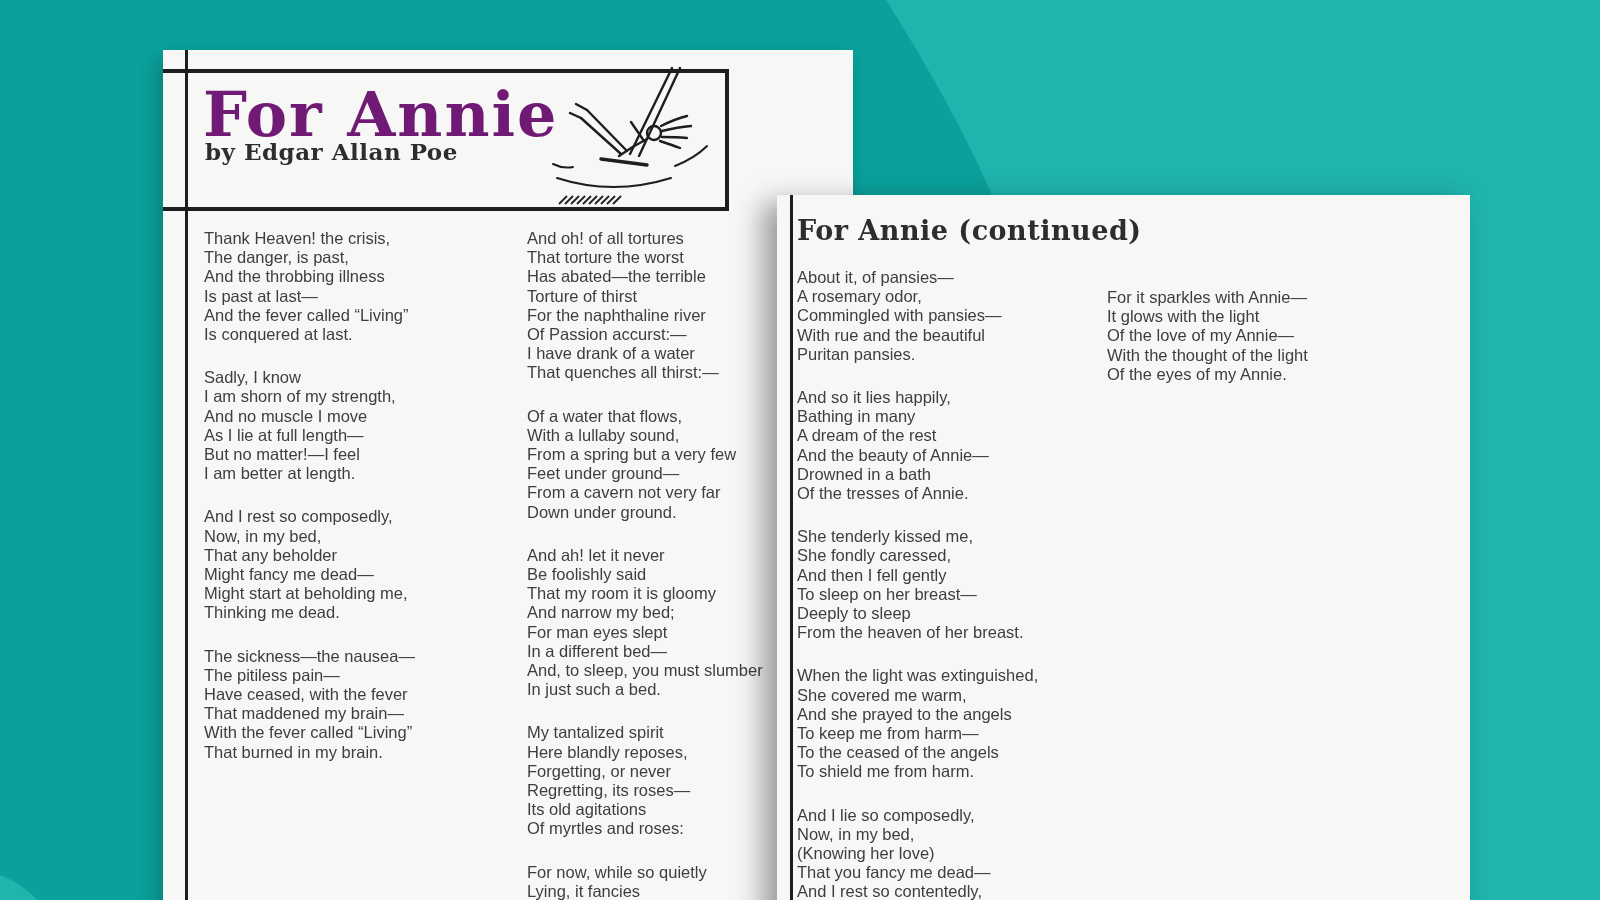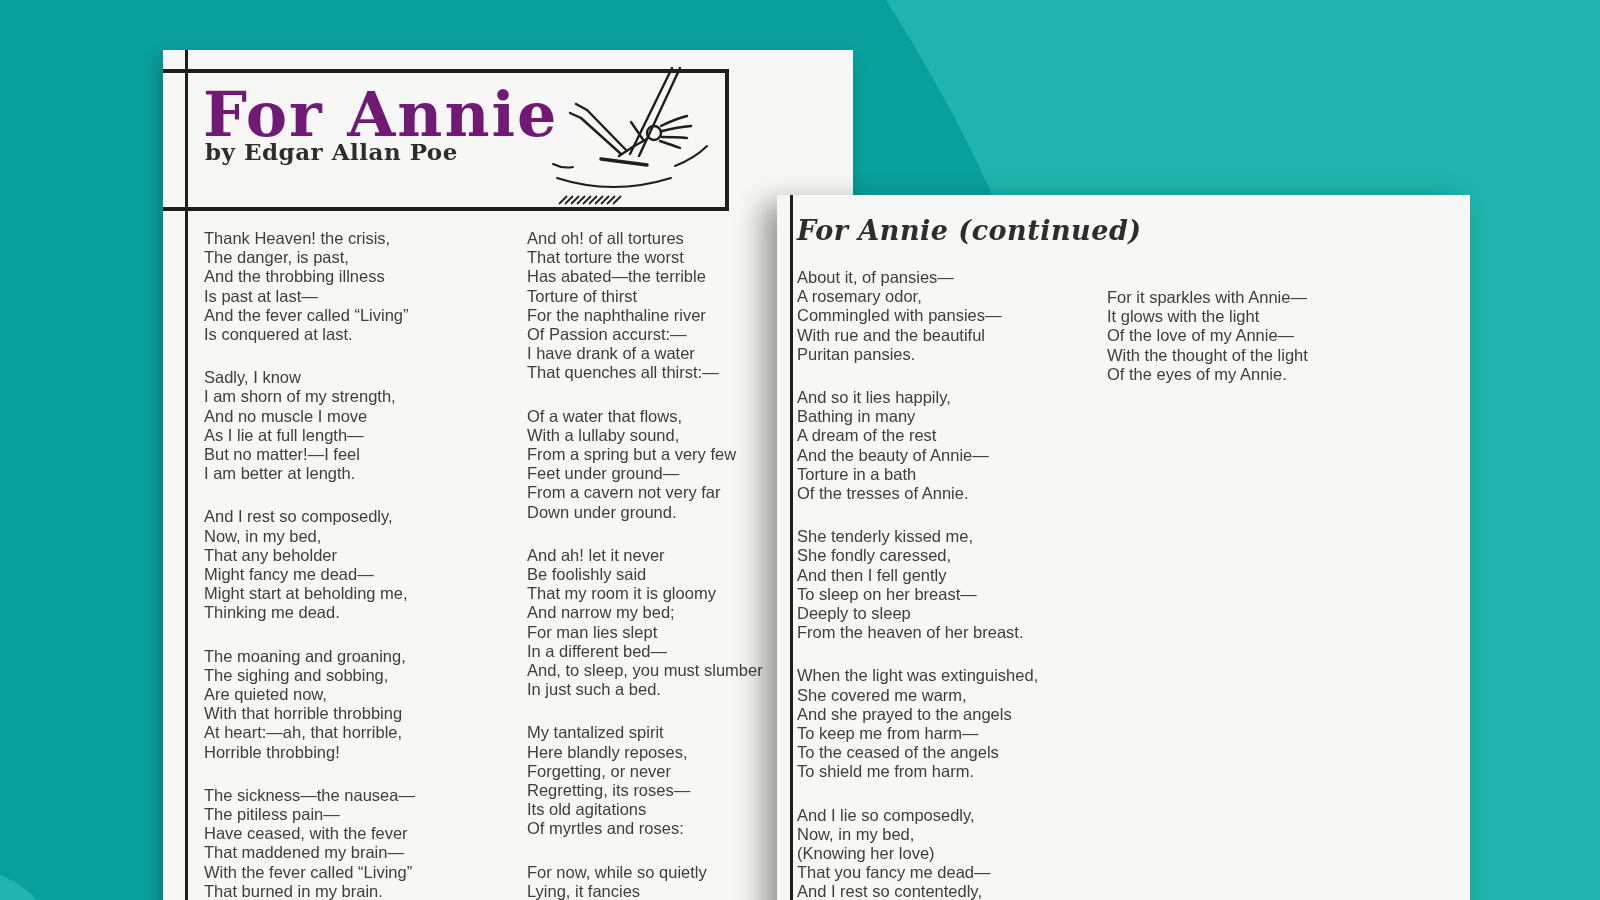--- a/index.html
+++ b/index.html
@@ -31,21 +31,21 @@
     font-size:62px;line-height:1;letter-spacing:2px;color:#701a75;white-space:nowrap;
   }
   .p1-byline{
     position:absolute;left:42px;top:88px;
     font-family:"DejaVu Serif",serif;font-weight:bold;
     font-size:23px;letter-spacing:.5px;color:#2d2d2d;white-space:nowrap;
   }
   .p2-title{
     position:absolute;left:20px;top:20px;
     font-family:"DejaVu Serif",serif;font-weight:bold;
-    font-size:27px;letter-spacing:.5px;color:#2d2d2d;white-space:nowrap;font-style:italic;
+    font-size:27px;letter-spacing:.5px;color:#2d2d2d;white-space:nowrap;
   }
   .illus{position:absolute;left:388px;top:16px;}
   .col{position:absolute;font-size:16.5px;line-height:19.2px;color:var(--body-text,#3e3e3e);}
   .p1c1{left:41px;top:179px;}
   .p1c2{left:364px;top:179px;}
   .p2c1{left:20px;top:73px;}
   .p2c2{left:330px;top:73px;margin-top:20px;}
   .stanza{margin-bottom:24px;}
   .line{white-space:nowrap;}
 </style>
@@ -125,28 +125,20 @@
       </div>
       <div class="stanza">
         <div class="line">And I rest so composedly,</div>
         <div class="line">Now, in my bed,</div>
         <div class="line">That any beholder</div>
         <div class="line">Might fancy me dead—</div>
         <div class="line">Might start at beholding me,</div>
         <div class="line">Thinking me dead.</div>
       </div>
       <div class="stanza">
-        <div class="line">The moaning and groaning,</div>
-        <div class="line">The sighing and sobbing,</div>
-        <div class="line">Are quieted now,</div>
-        <div class="line">With that horrible throbbing</div>
-        <div class="line">At heart:—ah, that horrible,</div>
-        <div class="line">Horrible throbbing!</div>
-      </div>
-      <div class="stanza">
         <div class="line">The sickness—the nausea—</div>
         <div class="line">The pitiless pain—</div>
         <div class="line">Have ceased, with the fever</div>
         <div class="line">That maddened my brain—</div>
         <div class="line">With the fever called “Living”</div>
         <div class="line">That burned in my brain.</div>
       </div>
     </div>
   <div class="col p1c2">
       <div class="stanza">
@@ -165,21 +157,21 @@
         <div class="line">From a spring but a very few</div>
         <div class="line">Feet under ground—</div>
         <div class="line">From a cavern not very far</div>
         <div class="line">Down under ground.</div>
       </div>
       <div class="stanza">
         <div class="line">And ah! let it never</div>
         <div class="line">Be foolishly said</div>
         <div class="line">That my room it is gloomy</div>
         <div class="line">And narrow my bed;</div>
-        <div class="line">For man lies slept</div>
+        <div class="line">For man eyes slept</div>
         <div class="line">In a different bed—</div>
         <div class="line">And, to sleep, you must slumber</div>
         <div class="line">In just such a bed.</div>
       </div>
       <div class="stanza">
         <div class="line">My tantalized spirit</div>
         <div class="line">Here blandly reposes,</div>
         <div class="line">Forgetting, or never</div>
         <div class="line">Regretting, its roses—</div>
         <div class="line">Its old agitations</div>
@@ -201,21 +193,21 @@
         <div class="line">A rosemary odor,</div>
         <div class="line">Commingled with pansies—</div>
         <div class="line">With rue and the beautiful</div>
         <div class="line">Puritan pansies.</div>
       </div>
       <div class="stanza">
         <div class="line">And so it lies happily,</div>
         <div class="line">Bathing in many</div>
         <div class="line">A dream of the rest</div>
         <div class="line">And the beauty of Annie—</div>
-        <div class="line">Torture in a bath</div>
+        <div class="line">Drowned in a bath</div>
         <div class="line">Of the tresses of Annie.</div>
       </div>
       <div class="stanza">
         <div class="line">She tenderly kissed me,</div>
         <div class="line">She fondly caressed,</div>
         <div class="line">And then I fell gently</div>
         <div class="line">To sleep on her breast—</div>
         <div class="line">Deeply to sleep</div>
         <div class="line">From the heaven of her breast.</div>
       </div>

